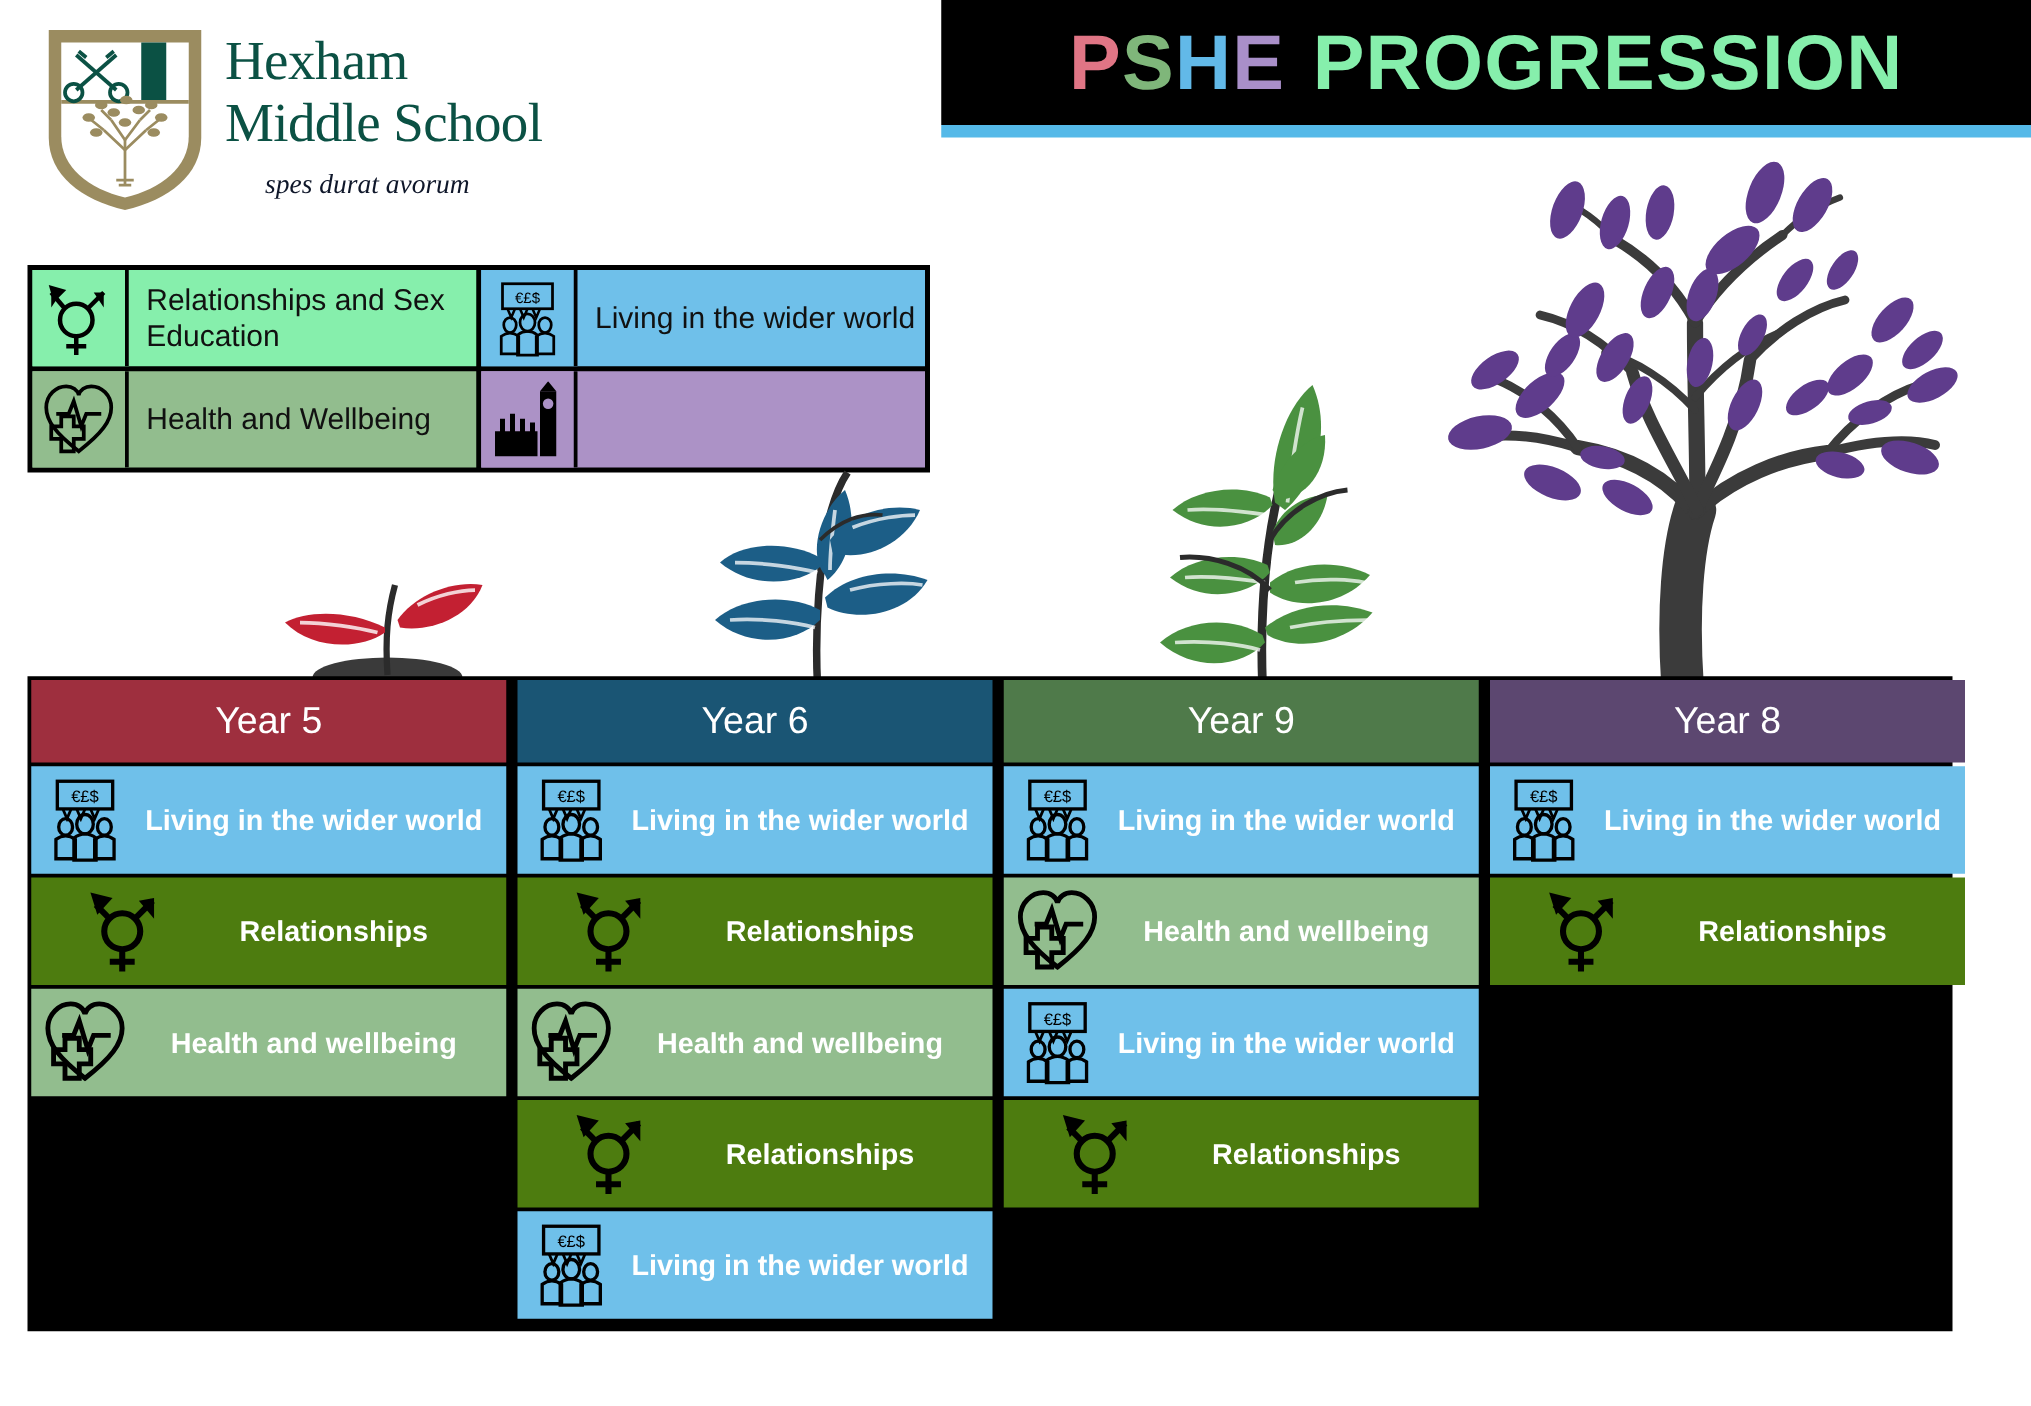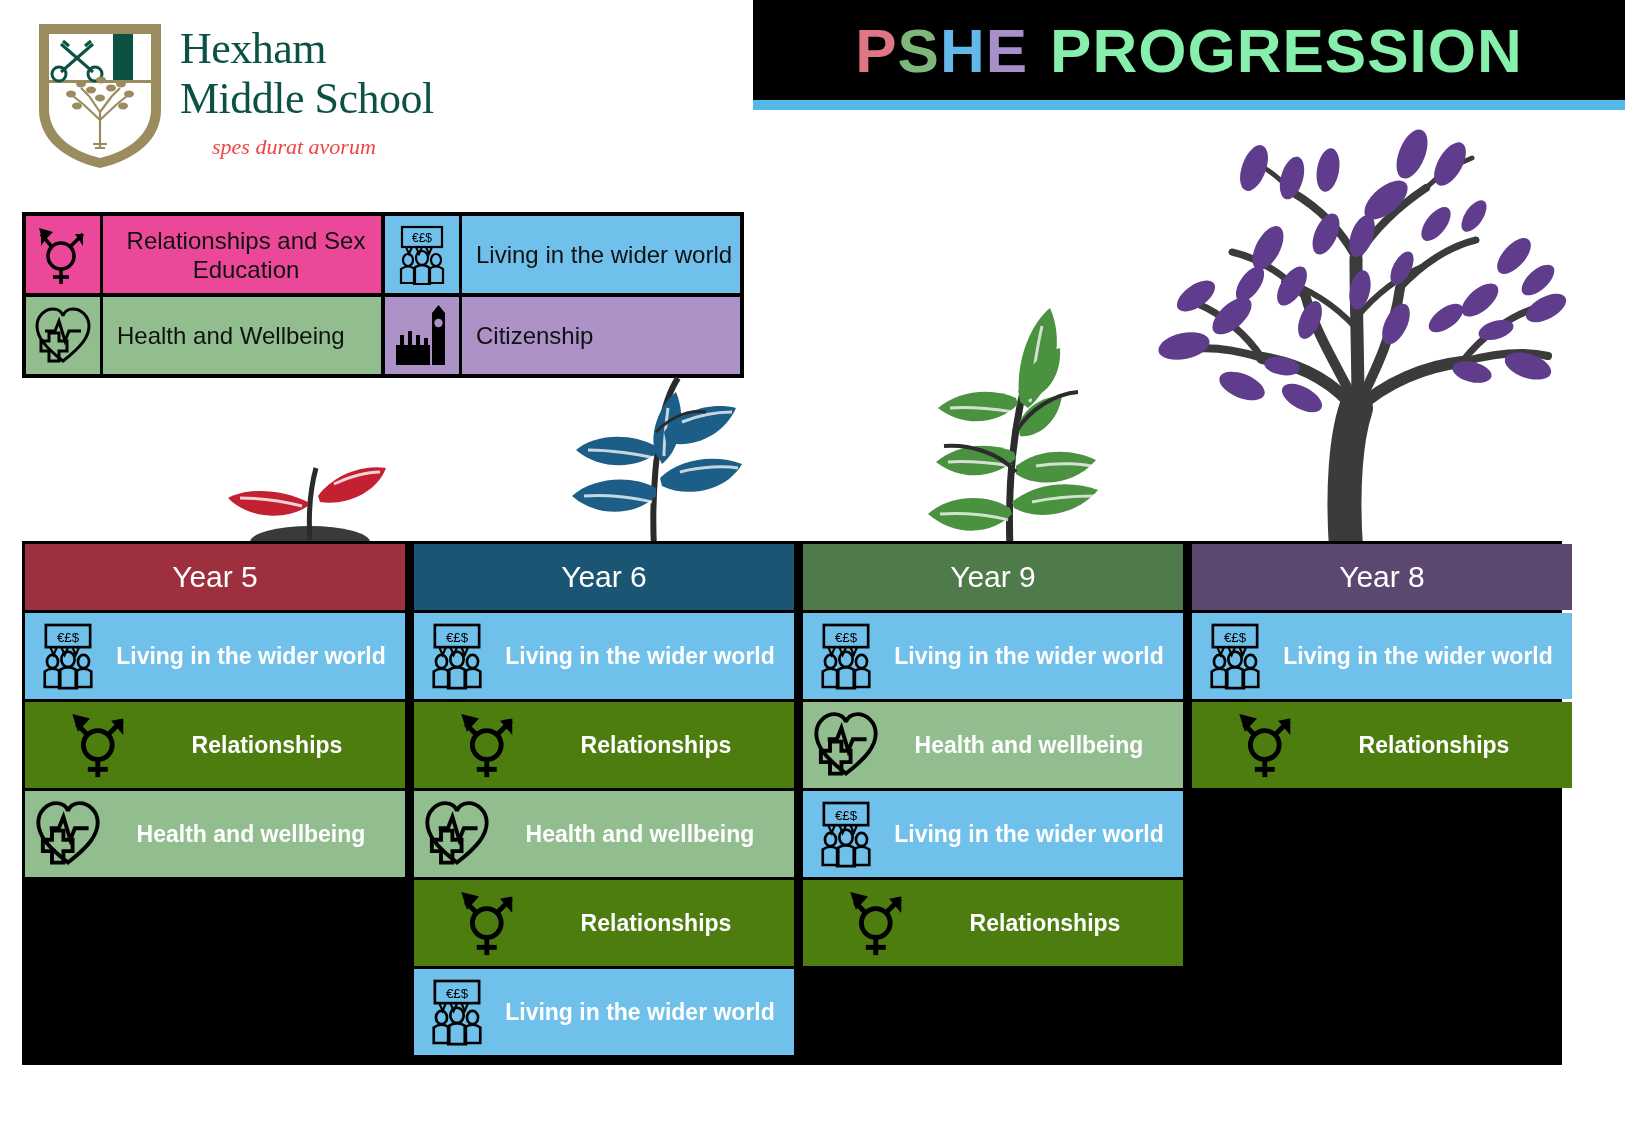--- a/index.html
+++ b/index.html
@@ -17,21 +17,21 @@
   #logo-block{position:absolute;left:30px;top:12px;width:700px;height:160px;}
   #crest{position:absolute;left:5px;top:8px;width:130px;height:150px;}
   #school-name{position:absolute;left:150px;top:12px;width:540px;}
   .school-line{
     font-family:"Liberation Serif", serif;
     font-size:44px;line-height:50px;color:#0b5144;font-weight:400;
     letter-spacing:-0.5px;
   }
   #motto{
     font-family:"Liberation Serif", serif;
-    font-style:italic;font-size:22px;color:#ef4444;
+    font-style:italic;font-size:22px;color:#0f172a;
     margin-top:10px;margin-left:32px;
   }
 
   #title-bar{
     position:absolute;left:753px;top:0;width:872px;height:100px;
     background:#000000;
   }
   #title-text{
     position:absolute;left:0;top:0;width:872px;height:100px;
     display:flex;align-items:center;justify-content:center;
@@ -58,21 +58,21 @@
   .legend-icon{
     width:74px;flex:0 0 74px;
     display:flex;align-items:center;justify-content:center;
     border-right:3px solid #000;
   }
   .legend-label{
     flex:1;display:flex;align-items:center;
     padding-left:14px;padding-right:6px;
     font-size:24px;line-height:29px;color:#111111;
   }
-  .lg-rse{background:#ec4899;text-align:center;}
+  .lg-rse{background:#86efac;}
   .lg-hw{background:#92bd8e;}
   .lg-lww{background:#6fc0ea;}
   .lg-cit{background:#ac92c6;}
 
   
   #plants{position:absolute;left:0;top:100px;width:1625px;height:445px;}
   .plant{position:absolute;}
 
   
   #grid{
@@ -236,21 +236,20 @@
           <path d="M38 8 L44.5 0 L51 8 Z"></path>
           <circle cx="44.5" cy="18" r="4.2" fill="#ac92c6"></circle>
           <rect x="2" y="40" width="34" height="20"></rect>
           <rect x="6" y="30" width="4" height="12"></rect>
           <rect x="14" y="26" width="4" height="16"></rect>
           <rect x="22" y="30" width="4" height="12"></rect>
           <rect x="30" y="33" width="4" height="10"></rect>
         </g>
       </svg>
     </div>
-    <div class="legend-label">Citizenship</div>
   </div>
 </div>
 
 <div id="plants">
 
   <div class="plant" style="left:210px;top:320px;">
     <svg width="200" height="130" viewBox="0 0 200 130">
       <ellipse cx="100" cy="122" rx="60" ry="16" fill="#3a3a3a"></ellipse>
       <path d="M100 120 C98 90 100 70 106 48" stroke="#2b2b2b" stroke-width="5" fill="none"></path>
       <path d="M98 82 C70 68 36 68 18 78 C40 100 78 100 98 86 Z" fill="#c32032"></path>

